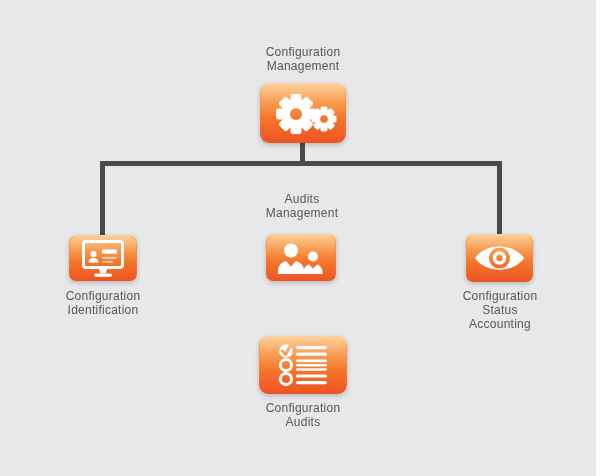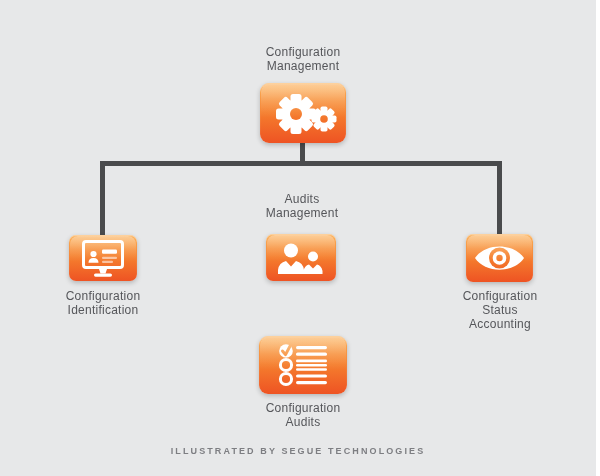--- a/index.html
+++ b/index.html
@@ -147,15 +147,14 @@
           </g>
           <path d="M23.5,15 L26.5,18.6 L31.5,9.2" fill="none" stroke="#000" stroke-width="3" stroke-linecap="round" stroke-linejoin="round"></path>
         </mask>
       </defs>
       <rect width="88" height="58" fill="#fff" mask="url(#m-check)"></rect>
     </svg>
   </div>
   <div class="node-label" style="left:223px;top:401px;width:160px;">Configuration
 Audits</div>
 
-  <div class="footer">ILLUSTRATED BY SEGUE TECHNOLOGIES</div>
 
 </div>
 
 </body></html>

